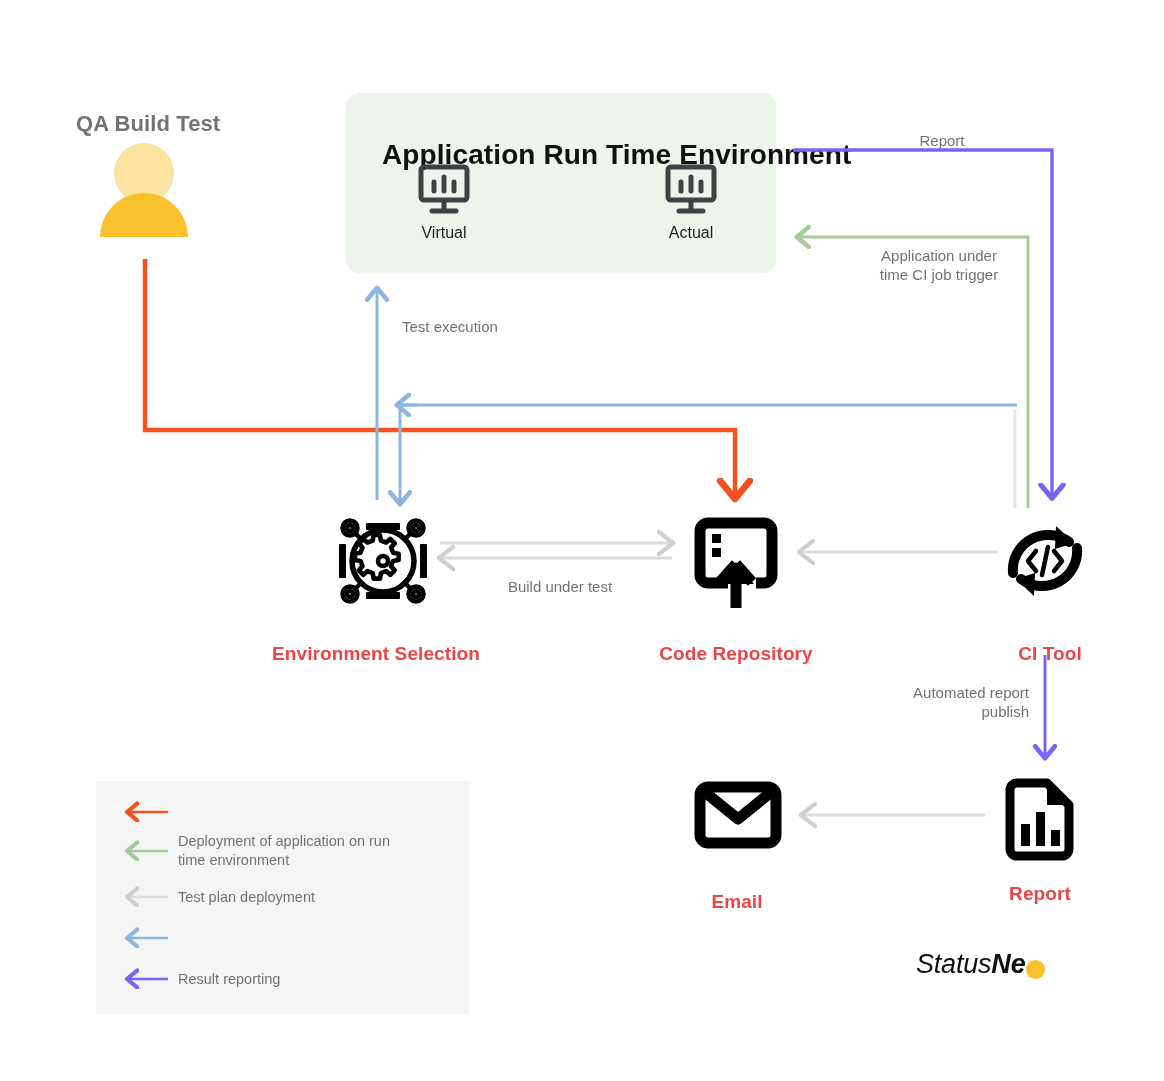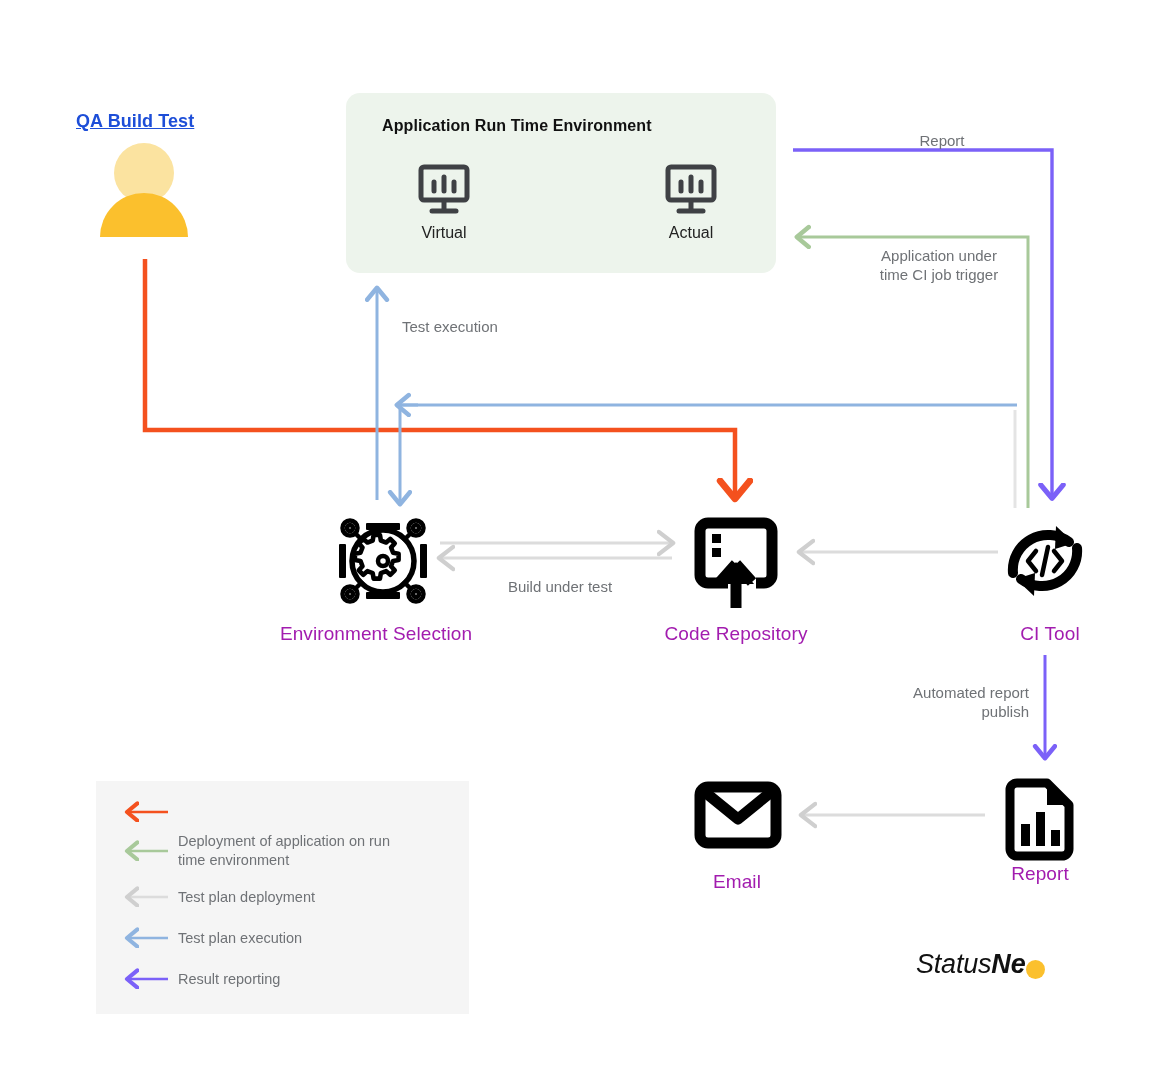--- a/index.html
+++ b/index.html
@@ -8,28 +8,29 @@
     font-family:"Liberation Sans", sans-serif;
     -webkit-font-smoothing:antialiased;
   }
   #stage{position:absolute;left:0;top:0;width:1164px;height:1081px;}
   svg.layer{position:absolute;left:0;top:0;width:1164px;height:1081px;overflow:visible;}
 
   
   .lbl{position:absolute;white-space:pre;}
 
   .node-title{
-    font-size:19px;font-weight:normal;color:#a21caf;letter-spacing:.1px;
+    font-size:19px;font-weight:bold;color:#ef4444;letter-spacing:.1px;
     text-align:center;
+    margin-top:20px;
   }
   .person-title{
-    font-size:18px;font-weight:bold;color:#1d4ed8;letter-spacing:.1px;text-decoration:underline;
+    font-size:22px;font-weight:bold;color:#737373;letter-spacing:.1px;
   }
   .box-title{
-    font-size:16px;font-weight:bold;color:#111111;letter-spacing:.1px;
+    font-size:28px;font-weight:bold;color:#111111;letter-spacing:.1px;margin-top:22px;
   }
   .box-sub{
     font-size:16px;color:#222222;text-align:center;
   }
   .edge-lbl{
     font-size:15px;color:#6f7276;line-height:1.25;
   }
   .edge-lbl.c{text-align:center;}
   .edge-lbl.r{text-align:right;}
 
@@ -265,21 +266,20 @@
     <path d="M168,812 L128,812" fill="none" stroke="#f4511e" stroke-width="2.6" marker-end="url(#lg-orange)"></path>
     <path d="M168,851 L128,851" fill="none" stroke="#a8c99a" stroke-width="2.6" marker-end="url(#lg-green)"></path>
     <path d="M168,897 L128,897" fill="none" stroke="#dcdcdc" stroke-width="2.6" marker-end="url(#lg-gray)"></path>
     <path d="M168,938 L128,938" fill="none" stroke="#8fb4e0" stroke-width="2.6" marker-end="url(#lg-blue)"></path>
     <path d="M168,979 L128,979" fill="none" stroke="#7b61f8" stroke-width="2.6" marker-end="url(#lg-purple)"></path>
   </svg>
 
   <div class="lg-text" style="top:832px;width:285px;white-space:pre-line;">Deployment of application on run
 time environment</div>
   <div class="lg-text" style="top:888px;width:290px;">Test plan deployment</div>
-  <div class="lg-text" style="top:929px;width:290px;">Test plan execution</div>
   <div class="lg-text" style="top:970px;width:290px;">Result reporting</div>
 
   <div id="logo">
     <span class="light">Status</span>
       <span class="bold">Ne</span>
       <span class="dot"></span>
   </div>
 
 </div>
 

